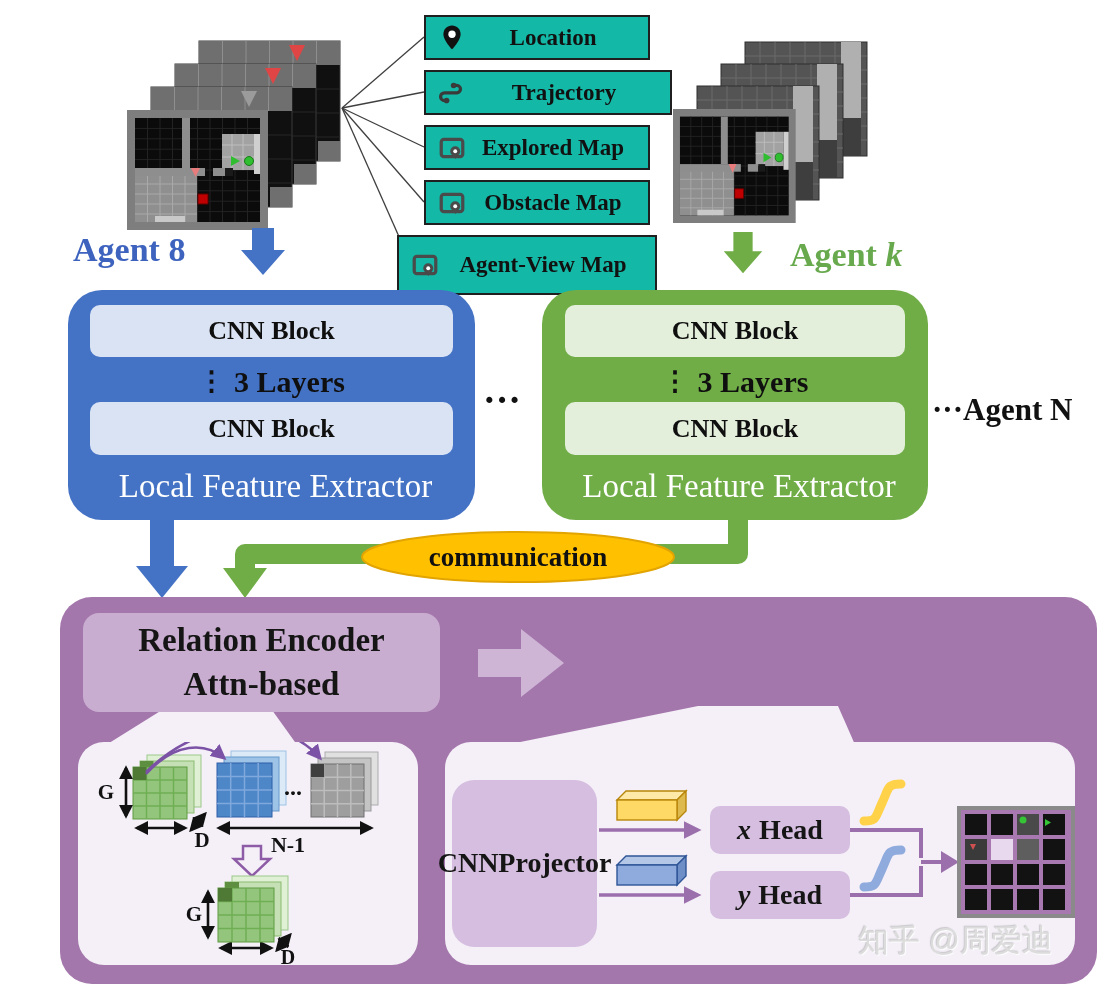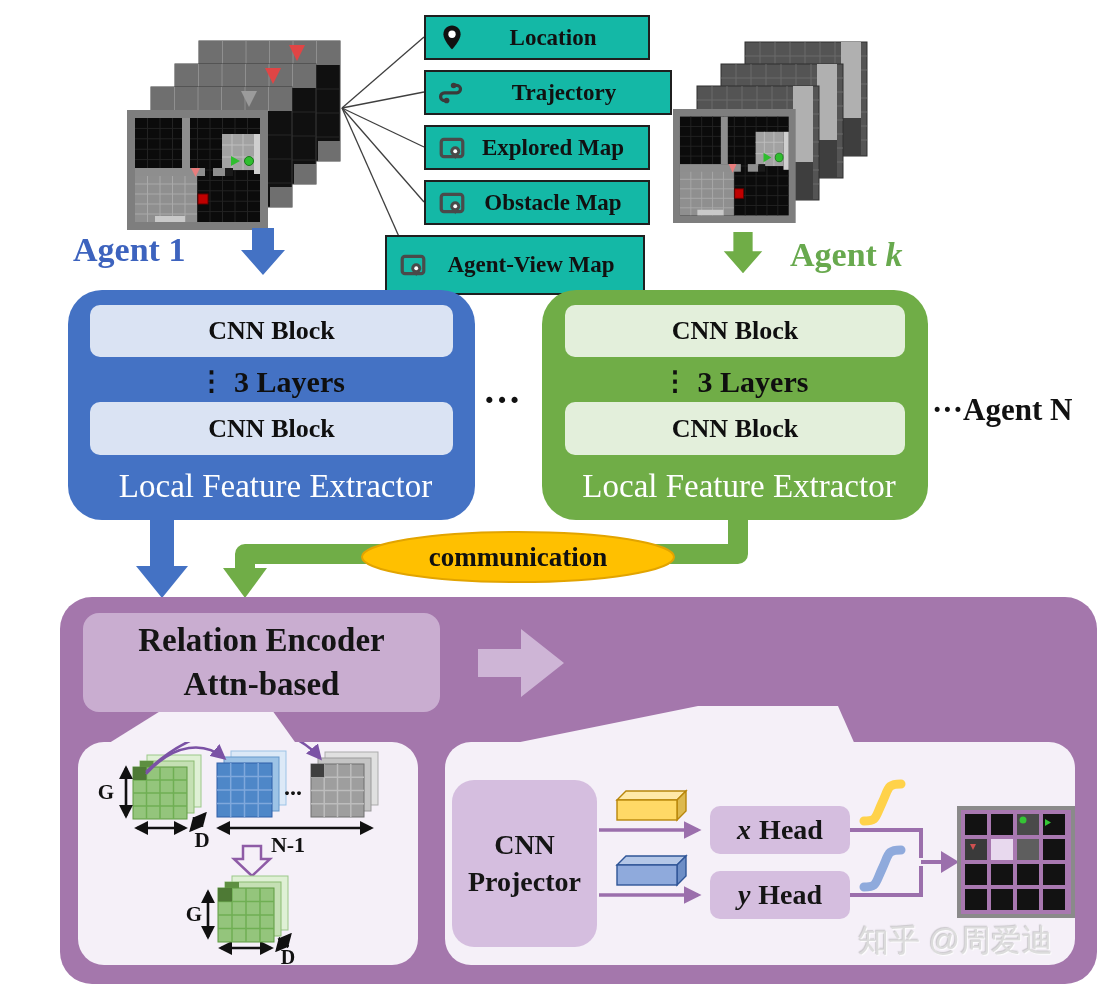--- a/index.html
+++ b/index.html
@@ -32,21 +32,21 @@
     font-weight:normal;font-size:33px;}
   .big-dots{position:absolute;font-weight:bold;font-size:38px;color:#111;}
   .agent-n{position:absolute;font-weight:bold;font-size:31px;color:#111;white-space:nowrap;}
   
   .purple-box{position:absolute;left:60px;top:597px;width:1037px;height:387px;
     background:#A477AC;border-radius:32px;}
   .title-box{position:absolute;background:#C9ADD0;border-radius:16px;display:flex;
     flex-direction:column;align-items:center;justify-content:center;color:#151515;
     font-weight:bold;font-size:33px;line-height:1.32;text-align:center;}
   .panel{position:absolute;background:#F5F0F8;border-radius:26px;}
-  .inner-box{position:absolute;background:#D5BEDF;display:flex;flex-direction:column;
+  .inner-box{position:absolute;background:#D5BEDF;display:flex;flex-direction:row;
     align-items:center;justify-content:center;color:#151515;font-weight:bold;
     text-align:center;}
   .proj{border-radius:22px;font-size:28px;line-height:1.3;}
   .head{border-radius:10px;font-size:28px;flex-direction:row;gap:8px;}
   .head .hvar{font-style:italic;}
   .watermark{position:absolute;font-family:"Liberation Sans",sans-serif;font-size:31px;
     color:#DCDCDC;text-shadow:1px 1px 1px rgba(255,255,255,.9),-1px -1px 1px rgba(150,150,150,.45);
     white-space:nowrap;}
 </style>
 </head>
@@ -119,21 +119,21 @@
         <rect width="141" height="24" fill="#6F6F6F"></rect>
         <path d="M23.5,0V24M47,0V24M70.5,0V24M94,0V24M117.5,0V24" stroke="#8F8F8F"></path>
         <polygon points="90,4 106,4 98,20" fill="#9B9B9B"></polygon>
         <rect x="119" y="100" width="22" height="20" fill="#6F6F6F"></rect>
         <path d="M0,48H141M0,72H141M0,96H141M35,24V120M70,24V120M105,24V120" stroke="#262626"></path>
       </g>
       <use href="#roommap" transform="translate(72,90)"></use>
     </g>
   </svg>
 
-  <div class="agent-label" style="left:73px;top:231px;color:#3D63BE">Agent 1</div>
+  <div class="agent-label" style="left:73px;top:231px;color:#3D63BE">Agent 8</div>
   <svg class="abs" style="left:233px;top:228px" width="60" height="48" viewBox="0 0 60 48">
     <polygon points="19,0 41,0 41,22 52,22 30,47 8,22 19,22" fill="#4472C4"></polygon>
   </svg>
 
   <div class="legend-item" style="left:424px;top:15px;width:226px;height:45px">
     <svg class="licon" width="28" height="28" viewBox="0 0 26 26">
       <path d="M13 1.5C8.5 1.5 5 5.1 5 9.5c0 6 8 14 8 14s8-8 8-14c0-4.4-3.5-8-8-8z" fill="#111"></path>
       <circle cx="13" cy="9.5" r="3.4" fill="#fff"></circle>
     </svg>
     <span class="llabel">Location</span>
@@ -157,21 +157,21 @@
   </div>
   <div class="legend-item" style="left:424px;top:180px;width:226px;height:45px">
     <svg class="licon" width="28" height="28" viewBox="0 0 26 26">
       <rect x="3" y="5" width="20" height="16" rx="2.5" fill="none" stroke="#4A4A4A" stroke-width="3"></rect>
       <circle cx="16" cy="16" r="4.6" fill="#4A4A4A"></circle>
       <polygon points="16,23.5 12.8,16.5 19.2,16.5" fill="#4A4A4A"></polygon>
       <circle cx="16" cy="16" r="1.8" fill="#fff"></circle>
     </svg>
     <span class="llabel">Obstacle Map</span>
   </div>
-  <div class="legend-item" style="left:385px;top:235px;width:260px;height:60px">
+  <div class="legend-item" style="left:397px;top:235px;width:260px;height:60px">
     <svg class="licon" width="28" height="28" viewBox="0 0 26 26">
       <rect x="3" y="5" width="20" height="16" rx="2.5" fill="none" stroke="#4A4A4A" stroke-width="3"></rect>
       <circle cx="16" cy="16" r="4.6" fill="#4A4A4A"></circle>
       <polygon points="16,23.5 12.8,16.5 19.2,16.5" fill="#4A4A4A"></polygon>
       <circle cx="16" cy="16" r="1.8" fill="#fff"></circle>
     </svg>
     <span class="llabel">Agent-View Map</span>
   </div>
 
   <svg class="abs" style="left:663px;top:24px" width="205" height="212" viewBox="0 0 205 212">

